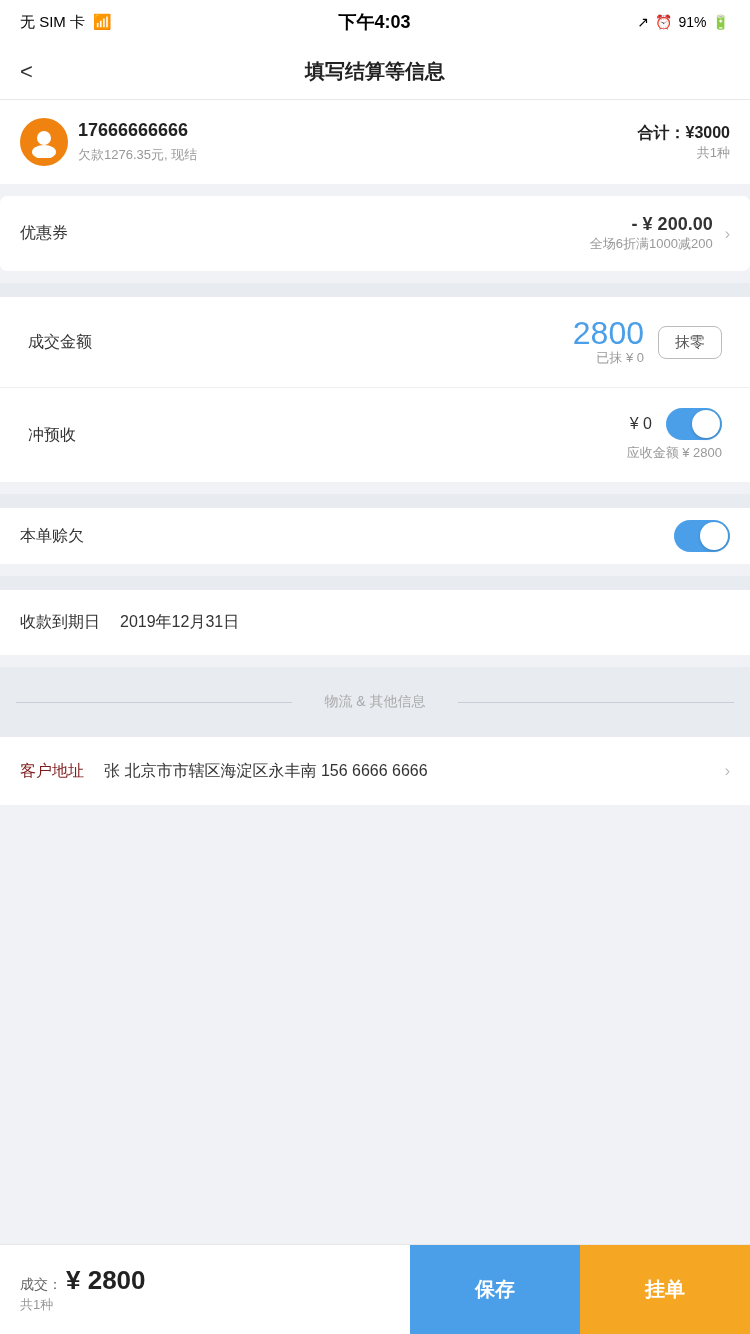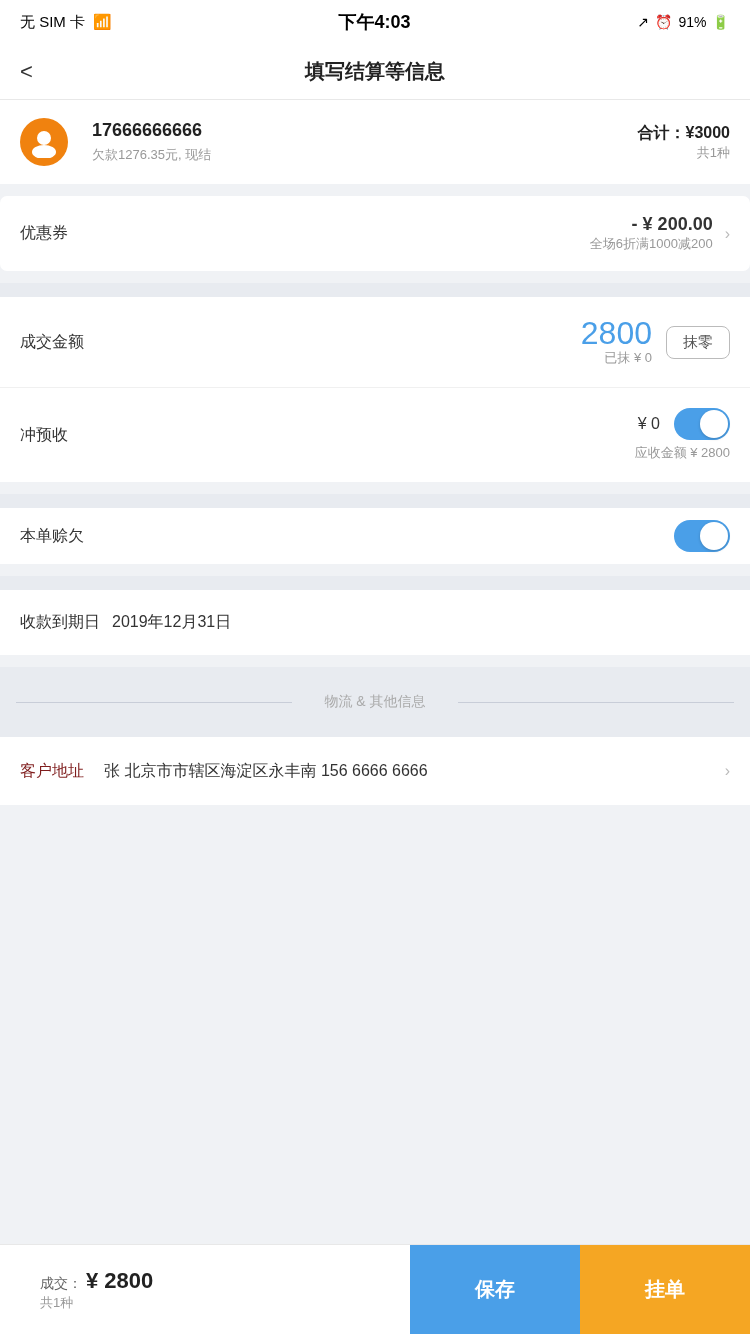--- a/index.html
+++ b/index.html
@@ -67,21 +67,21 @@
       background: #fff;
       display: flex;
       align-items: center;
       justify-content: space-between;
       padding: 18px 20px;
       margin-bottom: 12px;
     }
     .customer-left {
       display: flex;
       align-items: center;
-      gap: 24px;
+      gap: 10px;
       justify-content: center;
     }
     .avatar {
       width: 48px;
       height: 48px;
       border-radius: 50%;
       background: #f0820f;
       display: flex;
       align-items: center;
       justify-content: center;
@@ -122,21 +122,21 @@
 
     
     .form-card {
       background: #fff;
       margin-bottom: 12px;
     }
     .form-row {
       display: flex;
       align-items: center;
       justify-content: space-between;
-      padding: 20px 20px;
+      padding: 20px 28px;
       border-bottom: 1px solid #f0f0f0;
     }
     .form-row:last-child { border-bottom: none; }
     .form-row-label { font-size: 16px; color: #333; }
 
     
     .deal-amount-right {
       display: flex;
       align-items: center;
       gap: 14px;
@@ -205,21 +205,21 @@
       align-items: center;
       justify-content: space-between;
       padding: 12px 20px;
     }
 
     
     .date-row {
       display: flex;
       align-items: center;
       padding: 22px 20px;
-      gap: 12px;
+      gap: 20px;
     }
     .date-label { font-size: 16px; color: #333; }
     .date-value { font-size: 16px; color: #333; }
 
     
     .section-divider {
       background: #e8ebf0;
       height: 42px;
       display: flex;
       align-items: center;
@@ -254,32 +254,31 @@
     
     .footer {
       position: fixed;
       bottom: 0;
       width: 750px;
       height: 90px;
       background: #fff;
       display: flex;
       align-items: center;
       border-top: 1px solid #e8e8e8;
-      padding-left: 20px;
     }
     .footer-info {
       padding: 0 20px;
       flex: 1;
     }
     .footer-deal {
       font-size: 14px;
       color: #666;
     }
     .footer-amount {
-      font-size: 22px;
+      font-size: 26px;
       font-weight: 700;
       color: #222;
     }
     .footer-count {
       font-size: 13px;
       color: #999;
     }
     .footer-btn {
       height: 90px;
       width: 170px;

